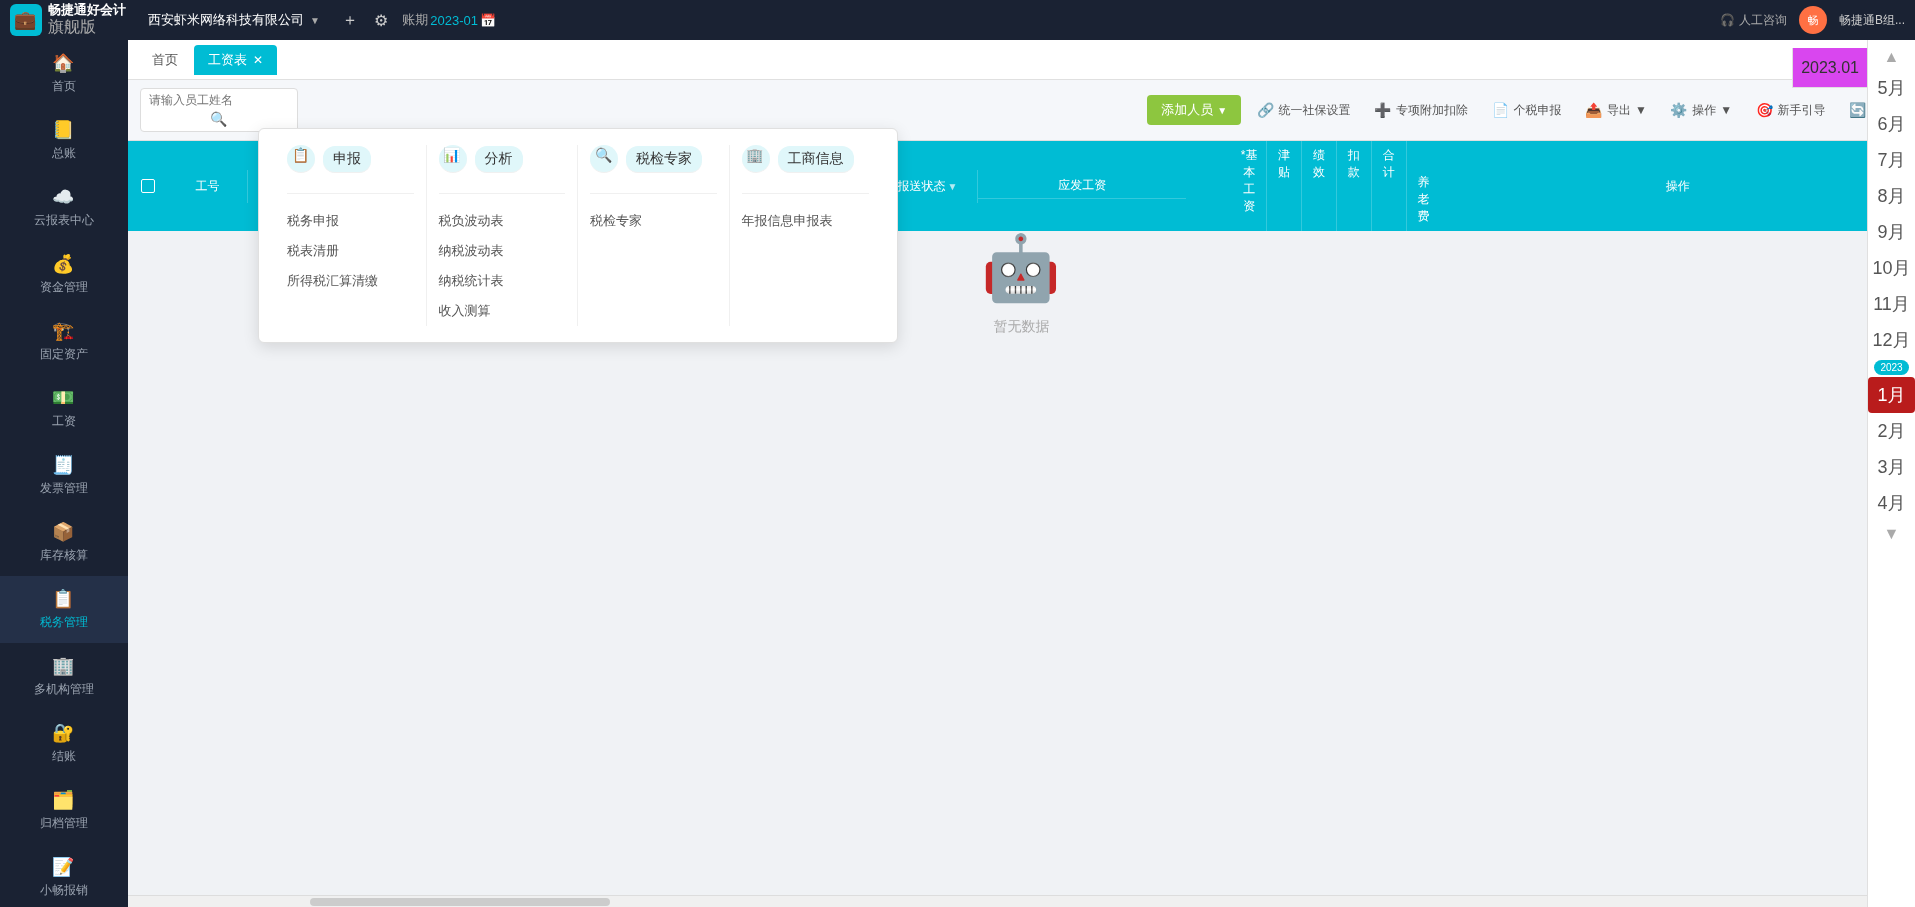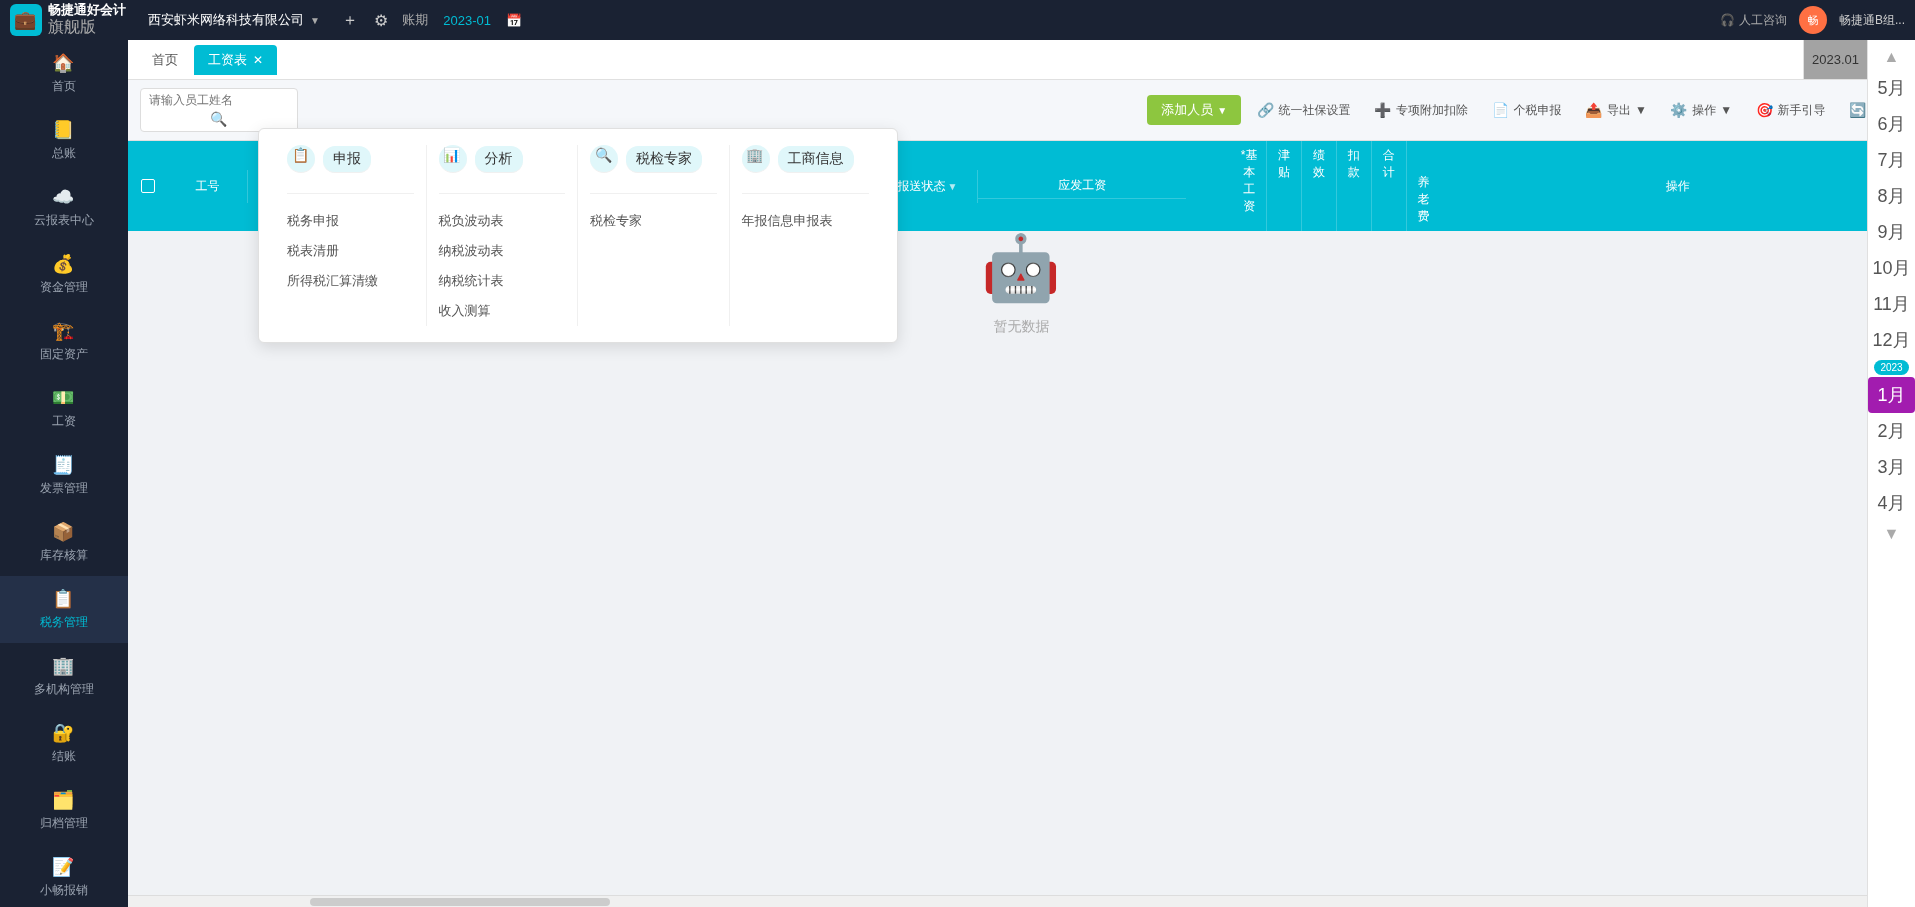--- a/index.html
+++ b/index.html
@@ -12,21 +12,21 @@
       position: relative; z-index: 100;
     }
     .top-bar-logo { display: flex; align-items: center; gap: 6px; width: 120px; flex-shrink: 0; }
     .top-bar-logo .logo-icon { width: 32px; height: 32px; background: #00bcd4; border-radius: 6px; display: flex; align-items: center; justify-content: center; font-size: 18px; }
     .top-bar-logo .logo-text { font-size: 13px; font-weight: bold; color: #fff; line-height: 1.2; }
     .top-bar-logo .logo-sub { font-size: 16px; color: #aaa; }
     .company-selector { display: flex; align-items: center; gap: 6px; color: #fff; font-size: 13px; cursor: pointer; padding: 0 8px; }
     .company-selector .chevron { font-size: 10px; color: #aaa; }
     .top-bar-actions { display: flex; align-items: center; gap: 8px; }
     .top-bar-actions .icon-btn { color: #ccc; cursor: pointer; font-size: 16px; padding: 4px; }
-    .accounting-period { display: flex; align-items: center; gap: 15px; color: #fff; font-size: 13px; }
+    .accounting-period { display: flex; align-items: center; gap: 2px; color: #fff; font-size: 13px; }
     .accounting-period .period-label { color: #aaa; }
     .accounting-period .period-val { color: #00bcd4; }
     .top-bar-right { margin-left: auto; display: flex; align-items: center; gap: 12px; }
     .customer-service { display: flex; align-items: center; gap: 4px; color: #aaa; font-size: 12px; cursor: pointer; }
     .user-avatar { width: 28px; height: 28px; border-radius: 50%; background: #ff7043; display: flex; align-items: center; justify-content: center; color: #fff; font-size: 11px; }
     .user-name { color: #ccc; font-size: 12px; cursor: pointer; }
 
     
     .main-layout { display: flex; height: calc(907px - 40px); }
 
@@ -97,21 +97,21 @@
     .dropdown-item { padding: 6px 0; color: #555; font-size: 13px; cursor: pointer; display: block; }
 
     
     .calendar-panel {
       position: absolute; right: 0; top: 0; bottom: 0; width: 48px;
       background: #fff; border-left: 1px solid #e0e0e0; display: flex;
       flex-direction: column; align-items: center; padding: 4px 0;
       z-index: 50; overflow-y: auto;
     }
     .cal-month { font-size: 18px; color: #555; padding: 6px 4px; text-align: center; cursor: pointer; width: 100%; }
-    .cal-month.active { background: #a21caf; color: #fff; border-radius: 4px; }
+    .cal-month.active { background: #b91c1c; color: #fff; border-radius: 4px; }
     .cal-nav { font-size: 16px; color: #aaa; cursor: pointer; padding: 4px; }
     .cal-year-badge { background: #00bcd4; color: #fff; border-radius: 10px; font-size: 10px; padding: 2px 6px; margin: 2px 0; }
 
     
     .scroll-area { flex: 1; overflow: auto; position: relative; }
     .bottom-scroll { height: 12px; background: #f0f0f0; border-top: 1px solid #ddd; display: flex; align-items: center; padding: 0 2px; flex-shrink: 0; }
     .scroll-thumb { height: 8px; width: 300px; background: #ccc; border-radius: 4px; margin-left: 180px; }
 
     .checkbox-square { width: 14px; height: 14px; border: 1px solid #fff; border-radius: 2px; }
   </style>
@@ -373,18 +373,18 @@
       <div class="cal-month">11月</div>
       <div class="cal-month">12月</div>
       <div class="cal-year-badge">2023</div>
       <div class="cal-month active">1月</div>
       <div class="cal-month">2月</div>
       <div class="cal-month">3月</div>
       <div class="cal-month">4月</div>
       <div class="cal-nav">▼</div>
     </div>
 
-    <div style="position:absolute; right:48px; top:0; background:#a3a3a3; border-bottom:1px solid #e0e0e0; padding:0 8px; display:flex; align-items:center; height:40px; font-size:13px; color:#333; border-left:1px solid #e0e0e0;">
+    <div style="position:absolute; right:48px; top:8px; background:#d946ef; border-bottom:1px solid #e0e0e0; padding:0 8px; display:flex; align-items:center; height:40px; font-size:16px; color:#333; border-left:1px solid #e0e0e0;">
       <span>2023.01</span>
     </div>
 
   </div>
 </div>
 
 </body></html>

